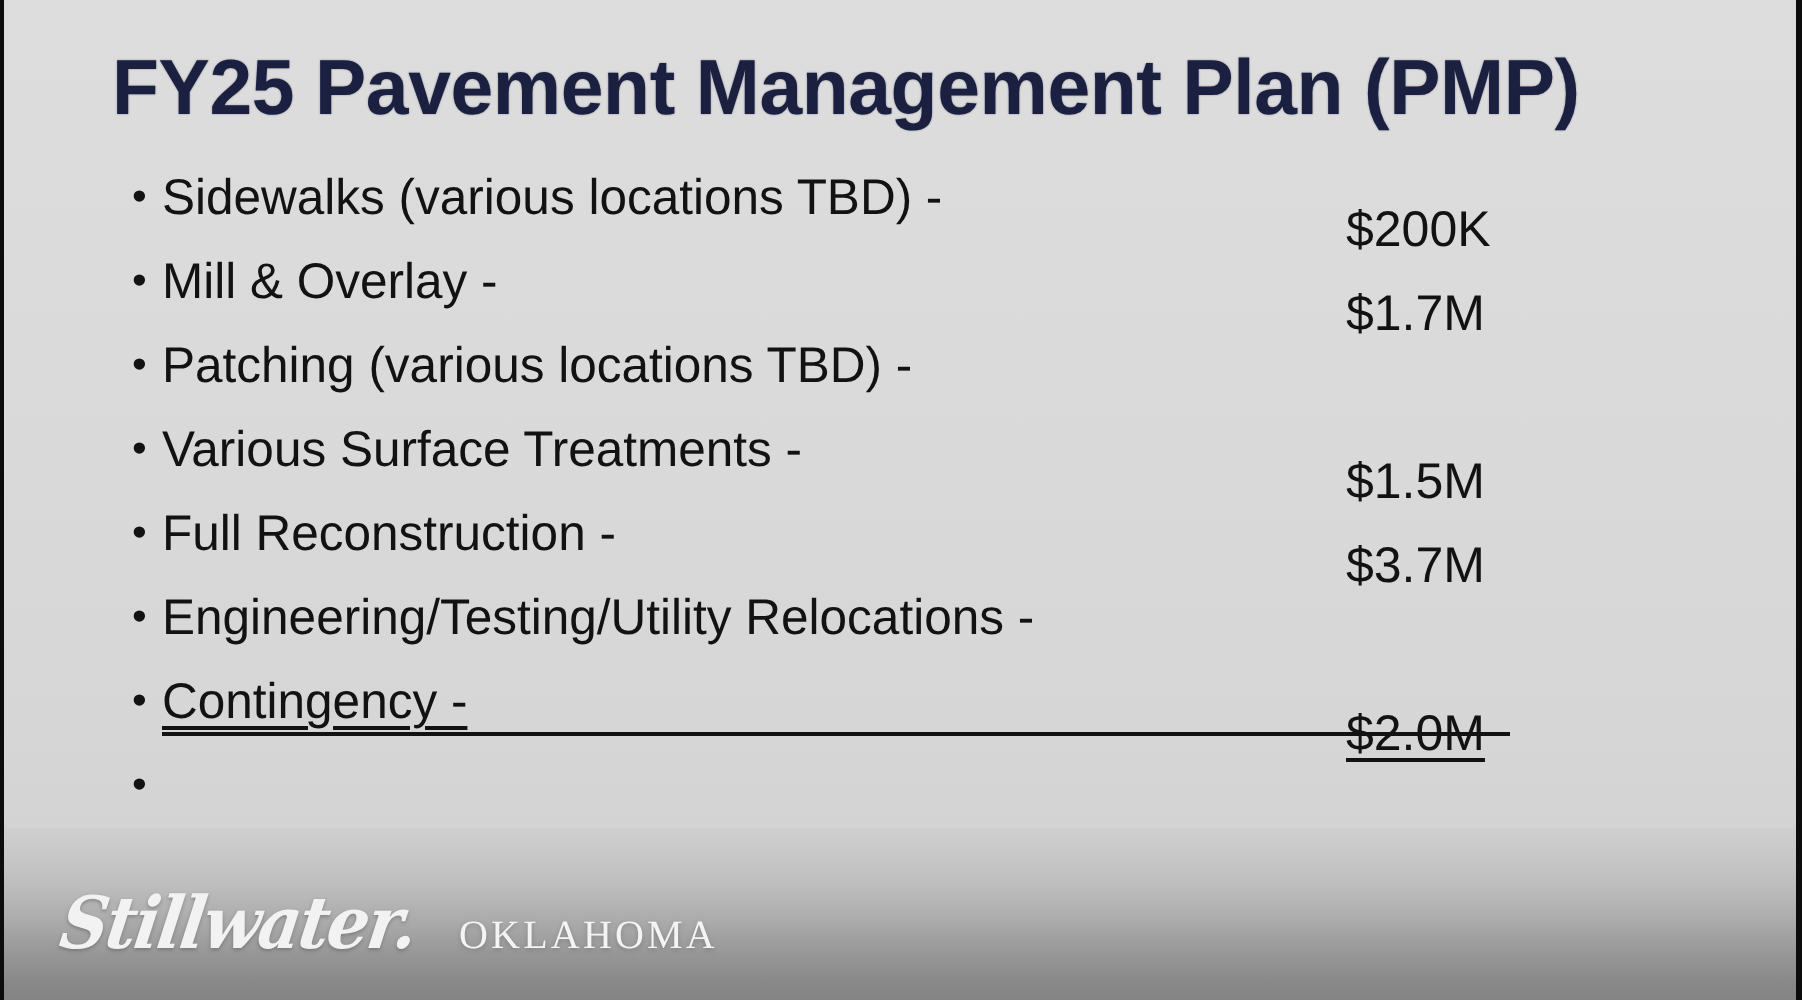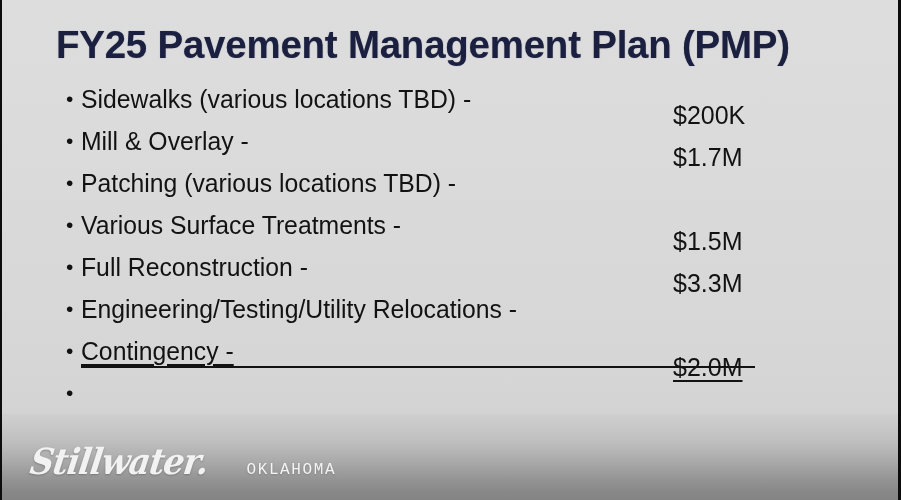--- a/index.html
+++ b/index.html
@@ -148,26 +148,26 @@
     font-size: 36px;
     line-height: 36px;
     color: #f2f2f2;
     letter-spacing: -1.2px;
     transform: skewX(-8deg) scaleX(0.92);
     transform-origin: left bottom;
     text-shadow: 0 1px 2px rgba(80,80,80,0.45);
   }
 
   #logo-state {
-    font-family: Liberation Mono, monospace;
-    font-size: 16px;
+    font-family: Liberation Serif, serif;
+    font-size: 20px;
     line-height: 20px;
     color: #f4f4f4;
     letter-spacing: 1.6px;
-    margin-left: 26px;
+    margin-left: 9px;
     text-shadow: 0 1px 2px rgba(80,80,80,0.35);
   }
 </style>
 </head>
 <body>
 
 <div id="slide">
 
   <div id="body-bg"></div>
 
@@ -189,21 +189,21 @@
         <span class="label">Patching (various locations TBD) -</span>
       </div>
       <div class="row">
         <span class="bullet">•</span>
         <span class="label">Various Surface Treatments -</span>
         <span class="value">$1.5M</span>
       </div>
       <div class="row">
         <span class="bullet">•</span>
         <span class="label">Full Reconstruction -</span>
-        <span class="value">$3.3M</span>
+        <span class="value">$3.7M</span>
       </div>
       <div class="row">
         <span class="bullet">•</span>
         <span class="label">Engineering/Testing/Utility Relocations -</span>
       </div>
       <div class="row underlined">
         <span class="bullet">•</span>
         <span class="label">Contingency -</span>
         <span class="value">$2.0M</span>
       </div>

